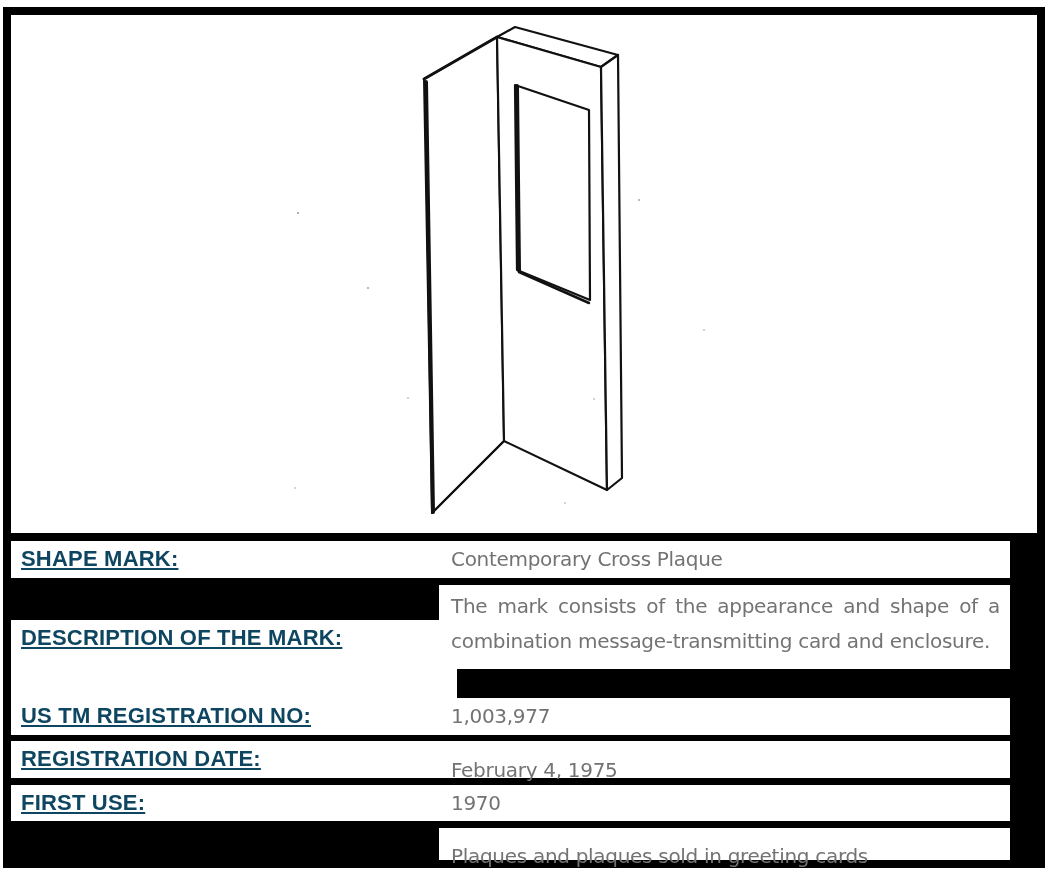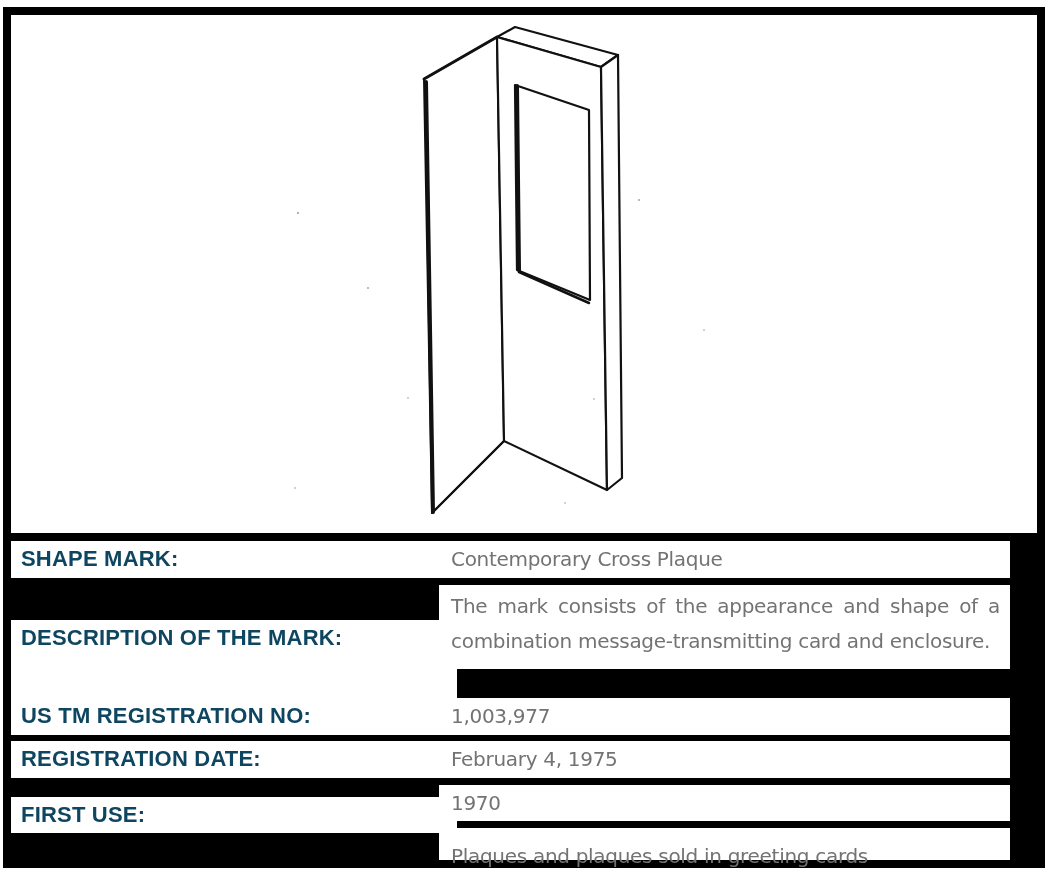--- a/index.html
+++ b/index.html
@@ -8,20 +8,21 @@
     position: absolute; left: 3px; top: 7px; width: 1042px; height: 861px;
     background: #000000; box-sizing: border-box;
   }
   .cell { position: absolute; background: #ffffff; box-sizing: border-box; }
   .image-cell { left: 8px; top: 8px; width: 1026px; height: 518px; }
   .label-cell {
     left: 8px; width: 446px;
     font-family: "Liberation Sans", sans-serif; font-weight: bold;
     font-size: 22px; color: #0e4560; padding: 3px 0 0 10px; line-height: 30px;
     letter-spacing: 0.2px;
+    text-decoration: underline;
   }
   .value-cell {
     left: 436px; width: 571px;
     font-family: "DejaVu Sans", sans-serif;
     font-size: 20px; color: #737373; padding: 4px 10px 0 12px; line-height: 35px;
     letter-spacing: -0.3px;
   }
   .justify { text-align: justify; text-align-last: left; }
   svg.drawing { position: absolute; left: 0; top: 0; }
 </style>
@@ -68,20 +69,20 @@
   <div class="cell label-cell" style="top:534px;height:37px;">SHAPE MARK:</div>
   <div class="cell value-cell" style="top:534px;height:37px;padding-top:1px;">Contemporary Cross Plaque</div>
 
   <div class="cell label-cell" style="top:578px;height:106px;margin-top:35px;">DESCRIPTION OF THE MARK:</div>
   <div class="cell value-cell justify" style="top:578px;height:84px;">The mark consists of the appearance and shape of a combination message-transmitting card and enclosure.</div>
 
   <div class="cell label-cell" style="top:691px;height:37px;">US TM REGISTRATION NO:</div>
   <div class="cell value-cell" style="top:691px;height:37px;padding-top:1px;">1,003,977</div>
 
   <div class="cell label-cell" style="top:734px;height:37px;">REGISTRATION DATE:</div>
-  <div class="cell value-cell" style="top:734px;height:37px;padding-top:1px;">February 4, 1975</div>
+  <div class="cell value-cell" style="top:734px;height:37px;padding-top:12px;">February 4, 1975</div>
 
-  <div class="cell label-cell" style="top:778px;height:36px;margin-top:12px;">FIRST USE:</div>
+  <div class="cell label-cell" style="top:778px;height:36px;">FIRST USE:</div>
   <div class="cell value-cell" style="top:778px;height:36px;padding-top:1px;">1970</div>
 
   <div class="cell value-cell" style="top:821px;height:32px;padding-top:12px;line-height:33px;">Plaques and plaques sold in greeting cards</div>
 
 </div>
 
 </body></html>

